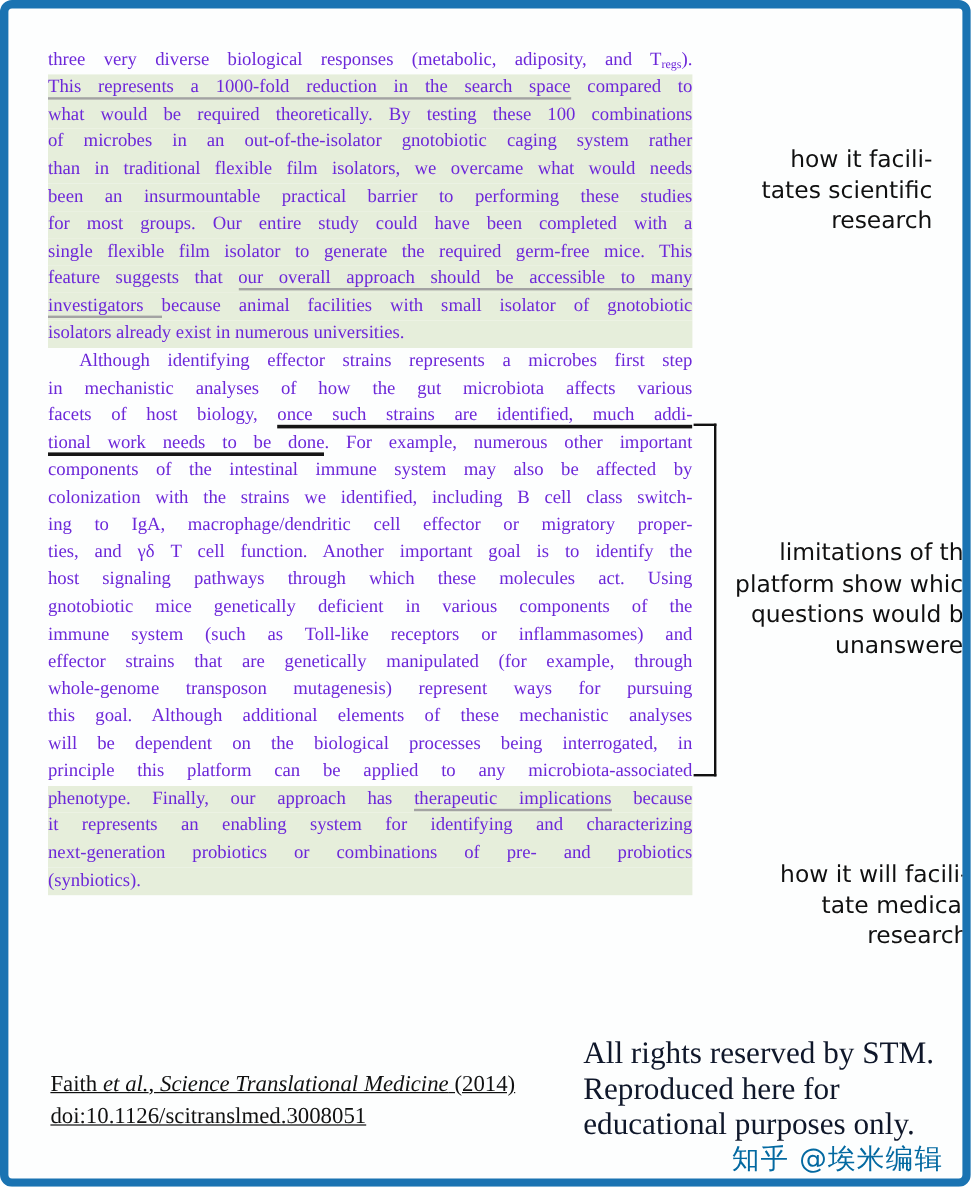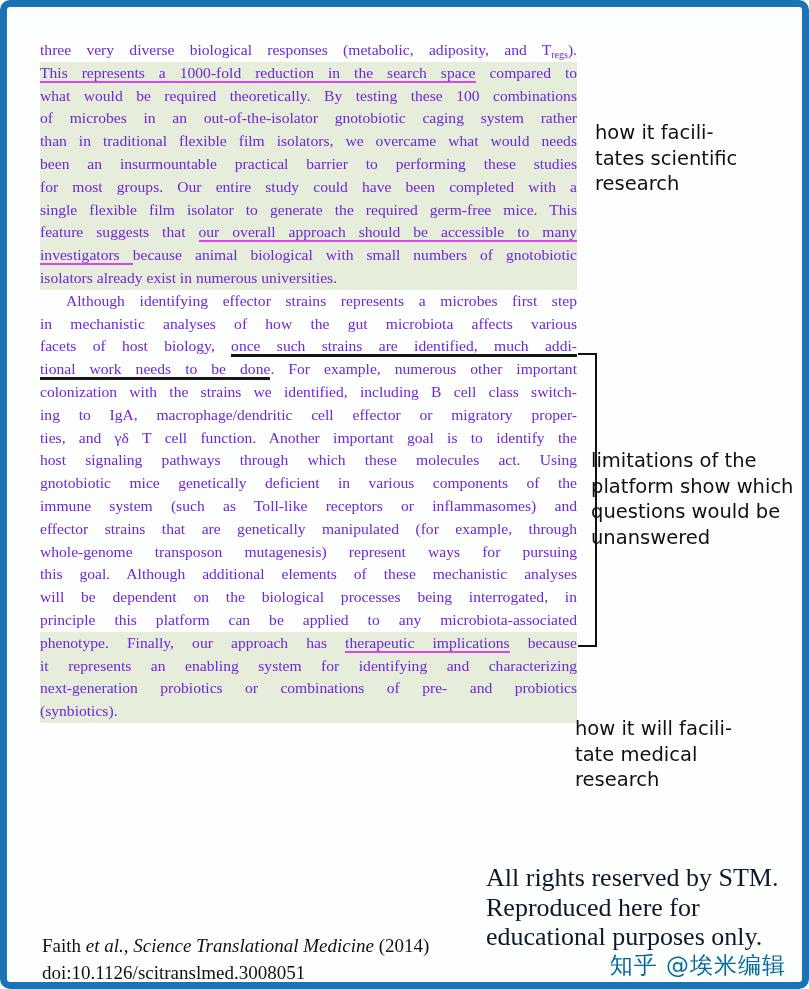--- a/index.html
+++ b/index.html
@@ -9,38 +9,38 @@
     overflow:hidden; font-family:"Liberation Serif", serif;
   }
   .doc { position:absolute; left:33px; top:32px; width:537px; }
   .line {
     height:22.8px; line-height:22.8px; font-size:15.6px; color:#6d28d9;
     text-align:justify; text-align-last:justify; overflow:hidden;
   }
   .line.end { text-align-last:left; }
   .line.hl { background:var(--hl,#e6eedb); }
   .line.indent { text-indent:26px; }
-  .u-gray  { border-bottom:2px solid #d946ef; }
+  .u-gray  { border-bottom:2px solid #a3a3a3; }
   .u-black { border-bottom:3px solid #161616; }
   .sub { font-size:10px; vertical-align:-3px; }
   .it { font-style:italic; }
   .bracket {
     position:absolute; left:571px; top:346px; width:17px; height:290px;
     border-top:2.5px solid var(--ink,#111);
     border-right:2.5px solid var(--ink,#111);
     border-bottom:2.5px solid var(--ink,#111);
   }
   .ann {
     position:absolute; font-family:"DejaVu Sans", sans-serif; color:#101010;
-    text-align:left; white-space:pre-line; font-size:19.5px; line-height:25.5px;
+    text-align:right; white-space:pre-line; font-size:19.5px; line-height:25.5px;
   }
   .ann1 { left:588px; top:113px; width:182px; }
   .ann2 { left:584px; top:441px; width:224px; }
   .ann3 { left:568px; top:697px; width:232px;margin-top:12px; }
-  .citation { position:absolute; left:35px; top:925px; font-size:19px; line-height:27px; color:#111; }
+  .citation { position:absolute; left:35px; top:883px; font-size:19px; line-height:27px; color:#111;text-decoration:underline; }
   .rights {
     position:absolute; left:479px; top:856px; font-size:26px; line-height:29.5px;
     color:#0f172a; white-space:pre-line;
   }
   .watermark {
     position:absolute; right:16px; top:943px; font-size:23px; color:#0369a1;
     font-family:"DejaVu Sans", sans-serif; letter-spacing:1px;
   }
 </style>
 </head>
@@ -50,26 +50,27 @@
   <div class="doc">
       <div class="line"><span>three very diverse biological responses (metabolic, adiposity, and T</span><span class="sub">regs</span><span>).</span></div>
       <div class="line hl"><span class="u-gray">This represents a 1000-fold reduction in the search space</span><span> compared to</span></div>
       <div class="line hl"><span>what would be required theoretically. By testing these 100 combinations</span></div>
       <div class="line hl"><span>of microbes in an out-of-the-isolator gnotobiotic caging system rather</span></div>
       <div class="line hl"><span>than in traditional flexible film isolators, we overcame what would needs</span></div>
       <div class="line hl"><span>been an insurmountable practical barrier to performing these studies</span></div>
       <div class="line hl"><span>for most groups. Our entire study could have been completed with a</span></div>
       <div class="line hl"><span>single flexible film isolator to generate the required germ-free mice. This</span></div>
       <div class="line hl"><span>feature suggests that </span><span class="u-gray">our overall approach should be accessible to many</span></div>
-      <div class="line hl"><span class="u-gray">investigators </span><span>because animal biological with small numbers of gnotobiotic</span></div>
+      <div class="line hl"><span class="u-gray">investigators </span><span>because animal facilities with small isolator of gnotobiotic</span></div>
       <div class="line hl end"><span>isolators already exist in numerous universities.</span></div>
       <div class="line indent"><span>Although identifying effector strains represents a microbes first step</span></div>
       <div class="line"><span>in mechanistic analyses of how the gut microbiota affects various</span></div>
       <div class="line"><span>facets of host biology, </span><span class="u-black">once such strains are identified, much addi-</span></div>
       <div class="line"><span class="u-black">tional work needs to be done</span><span>. For example, numerous other important</span></div>
+      <div class="line"><span>components of the intestinal immune system may also be affected by</span></div>
       <div class="line"><span>colonization with the strains we identified, including B cell class switch-</span></div>
       <div class="line"><span>ing to IgA, macrophage/dendritic cell effector or migratory proper-</span></div>
       <div class="line"><span>ties, and γδ T cell function. Another important goal is to identify the</span></div>
       <div class="line"><span>host signaling pathways through which these molecules act. Using</span></div>
       <div class="line"><span>gnotobiotic mice genetically deficient in various components of the</span></div>
       <div class="line"><span>immune system (such as Toll-like receptors or inflammasomes) and</span></div>
       <div class="line"><span>effector strains that are genetically manipulated (for example, through</span></div>
       <div class="line"><span>whole-genome transposon mutagenesis) represent ways for pursuing</span></div>
       <div class="line"><span>this goal. Although additional elements of these mechanistic analyses</span></div>
       <div class="line"><span>will be dependent on the biological processes being interrogated, in</span></div>

